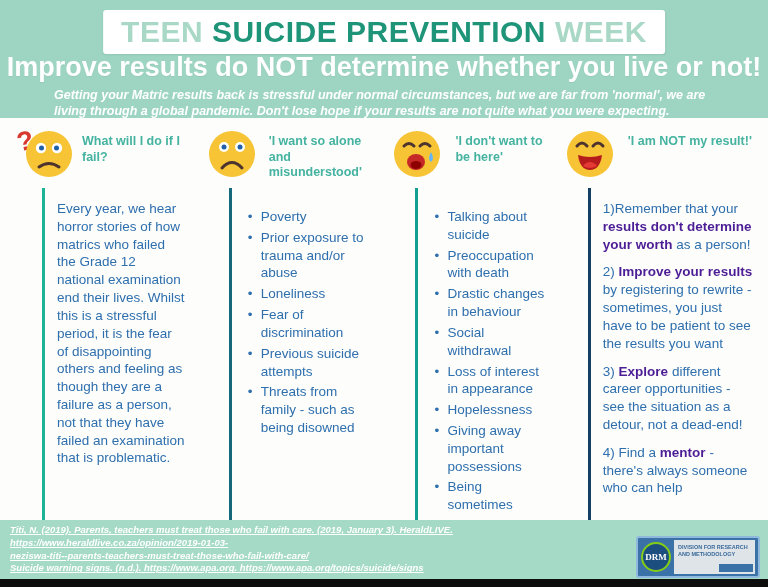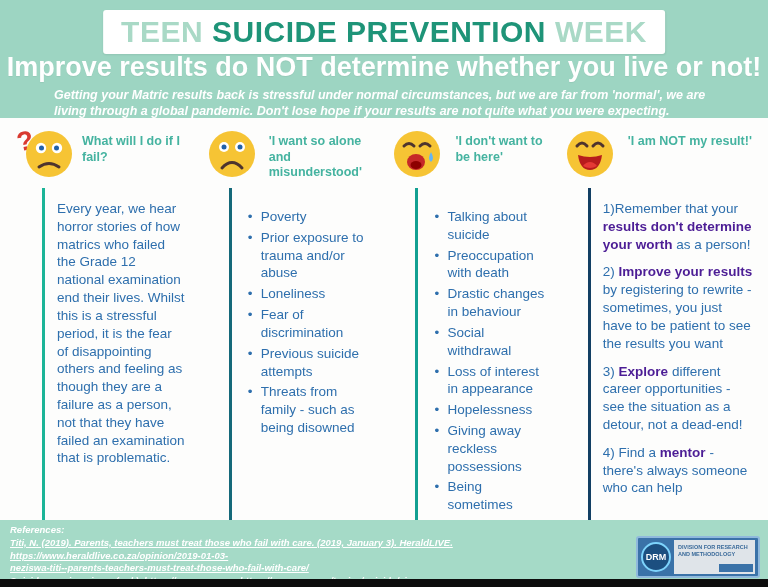--- a/index.html
+++ b/index.html
@@ -66,23 +66,23 @@
   }
   .footer .refs { width:615px; }
   .footer .url-line { text-decoration:underline; }
   .drm-logo {
     position:absolute; right:8px; top:16px; width:124px; height:42px;
     background:#3a72a8; border:2px solid #8fb9dc; border-radius:3px;
     display:flex; align-items:center; padding:3px;
   }
   .drm-circle {
     width:30px; height:30px; border-radius:50%; flex:0 0 auto;
-    background:#1c4f80; border:2px solid #7dd3fc;
+    background:#1c4f80; border:2px solid #84cc16;
     color:#ffffff; font-size:9px; font-weight:bold; font-style:normal;
-    display:flex; align-items:center; justify-content:center;
+    display:flex; align-items:center; justify-content:center;font-family:Liberation Serif, serif;
   }
   .drm-panel {
     flex:1; margin-left:3px; background:#dfe4e9; position:relative;
     color:#3a6a9a; font-size:5.5px; font-weight:bold; font-style:normal;
     padding:4px 3px 10px 4px; line-height:1.3; height:34px; overflow:hidden;
   }
   .drm-smallbox {
     position:absolute; right:2px; bottom:2px; width:34px; height:8px;
     background:#3a72a8;
   }
@@ -172,21 +172,21 @@
       <div class="col-body">
         <div class="vline" style="background-color: rgb(19, 160, 146);"></div>
         <div class="body-content">
           <ul>
               <li>Talking about suicide</li>
               <li>Preoccupation with death</li>
               <li>Drastic changes in behaviour</li>
               <li>Social withdrawal</li>
               <li>Loss of interest in appearance</li>
               <li>Hopelessness</li>
-              <li>Giving away reckless possessions</li>
+              <li>Giving away important possessions</li>
               <li>Being sometimes</li>
               <li>Drug/alcohol abuse</li>
             </ul>
         </div>
       </div>
       <div class="banner" style="background-color: rgb(16, 160, 146);">
         <span>Warning Signs</span>
       </div>
     </div>
 
@@ -212,21 +212,20 @@
       </div>
       <div class="banner" style="background-color: rgb(22, 83, 127);">
         <span>Helpful Actions</span>
       </div>
     </div>
 
   </div>
 
   <div class="footer">
     <div class="refs">
-      <div>References:</div>
       <div class="url-line">Titi, N. (2019). Parents, teachers must treat those who fail with care. (2019, January 3). HeraldLIVE. https://www.heraldlive.co.za/opinion/2019-01-03-</div>
       <div class="url-line">neziswa-titi--parents-teachers-must-treat-those-who-fail-with-care/</div>
       <div class="url-line">Suicide warning signs. (n.d.). https://www.apa.org. https://www.apa.org/topics/suicide/signs</div>
     </div>
     <div class="drm-logo">
       <div class="drm-circle">DRM</div>
       <div class="drm-panel">
         <span>DIVISION FOR RESEARCH AND METHODOLOGY</span>
         <div class="drm-smallbox"></div>
       </div>

